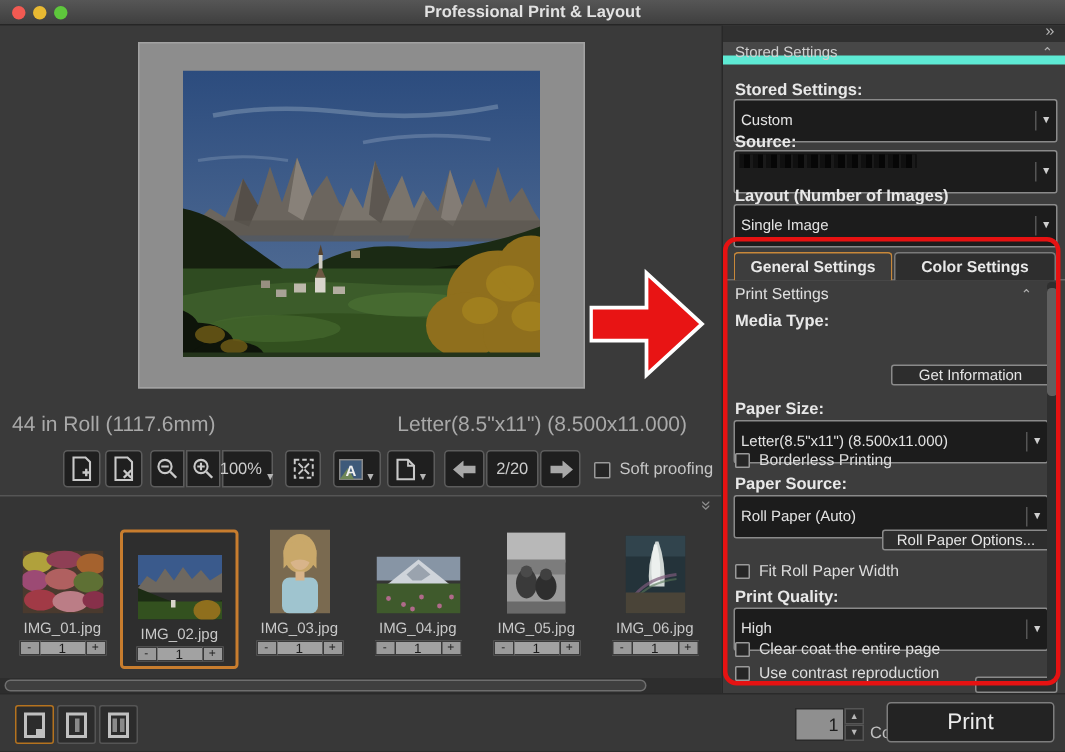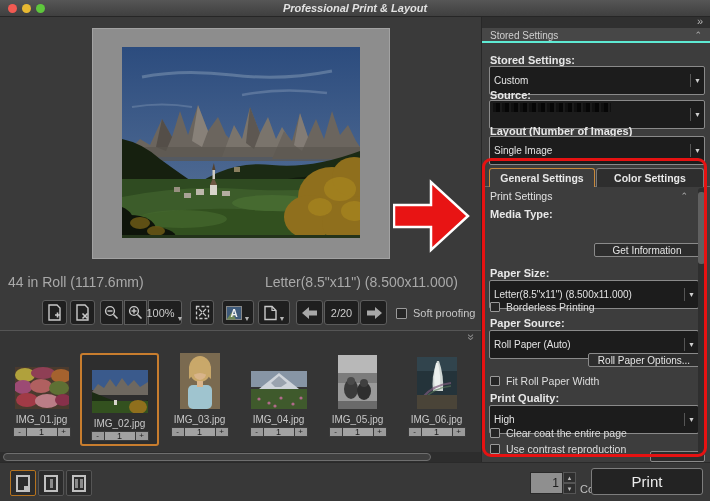--- a/index.html
+++ b/index.html
@@ -6,21 +6,21 @@
   html,body { background:#222; }
   body { font-family: "Liberation Sans", sans-serif; }
   .app { position:relative; width:710px; height:501px; background:#3a3a3a; overflow:hidden;
          font-family:"Liberation Sans", sans-serif; }
 
   
   .titlebar { position:absolute; left:0; top:0; width:710px; height:17px;
               background:linear-gradient(#565656,#3f3f3f); border-bottom:1px solid #262626; }
   .tl { position:absolute; top:4px; width:9px; height:9px; border-radius:50%; }
   .tl.red{ left:8px; background:#f25a52; } .tl.yel{ left:22px; background:#e8b932; } .tl.grn{ left:36px; background:#5ec73c; }
-  .title { position:absolute; left:0; right:0; top:2px; text-align:center; font-size:11px; font-weight:bold; color:#e2e2e2;font-style:italic; }
+  .title { position:absolute; left:0; right:0; top:2px; text-align:center; font-size:11px; font-weight:bold; color:#e2e2e2; }
 
   
   .paper { position:absolute; left:92px; top:28px; width:298px; height:231px;
            background:#8d8d8d; border:1px solid #a2a2a2; }
   .photo { position:absolute; left:29px; top:18px; width:238px; height:191px; }
 
   .status-left { position:absolute; left:8px; top:274px; font-size:14px; color:#a9a9a9; }
   .status-right{ position:absolute; right:252px; top:274px; font-size:14px; color:#a9a9a9; }
 
   
@@ -68,21 +68,21 @@
   .copies-lbl { position:absolute; left:580px; top:20px; font-size:11px; color:#c0c0c0; }
   .print-btn { position:absolute; left:591px; top:5px; width:112px; height:27px; background:#232323;
                border:1px solid #7d7d7d; border-radius:3px; color:#ececec; font-size:15px;
                display:flex; align-items:center; justify-content:center; }
 
   
   .rpanel { position:absolute; left:481px; top:17px; width:229px; height:445px; background:#3d3d3d; border-left:1px solid #282828; }
   .r-topstrip { position:absolute; left:0; top:0; width:229px; height:11px; background:#303030; }
   .chev-dbl { position:absolute; right:8px; top:-2px; color:#b5b5b5; font-size:11px; }
   .r-header { position:absolute; left:0; top:11px; width:229px; height:15px; background:#474747;
-              border-bottom:2px solid #5eead4; color:#cfcfcf; font-size:10px; padding:2px 4px 0 8px; }
+              border-bottom:6px solid #5eead4; color:#cfcfcf; font-size:10px; padding:2px 4px 0 8px; }
   .chev-up { position:absolute; right:9px; top:2px; color:#b0b0b0; font-size:9px; }
   .r-label { position:absolute; left:8px; color:#e8e8e8; font-size:11px; font-weight:bold; }
   .dd { position:absolute; left:7px; width:216px; height:29px; background:#1c1c1c; border:1px solid #8a8a8a;
         border-radius:2px; display:flex; align-items:center; }
   .dd .txt { flex:1; font-size:10px; color:#e3e3e3; padding-left:4px; white-space:nowrap; overflow:hidden; }
   .dd .arr { width:14px; text-align:center; font-size:7px; color:#cfcfcf; border-left:1px solid #555; line-height:13px; }
   .redact { position:absolute; left:3px; top:2px; width:118px; height:9px; background:#060606;
             background-image:repeating-linear-gradient(90deg,#101010 0 3px,#060606 3px 7px,#1a1a1a 7px 9px); }
 
   .tab { position:absolute; top:151px; height:19px; font-size:10.5px; font-weight:bold; color:#e8e8e8;

